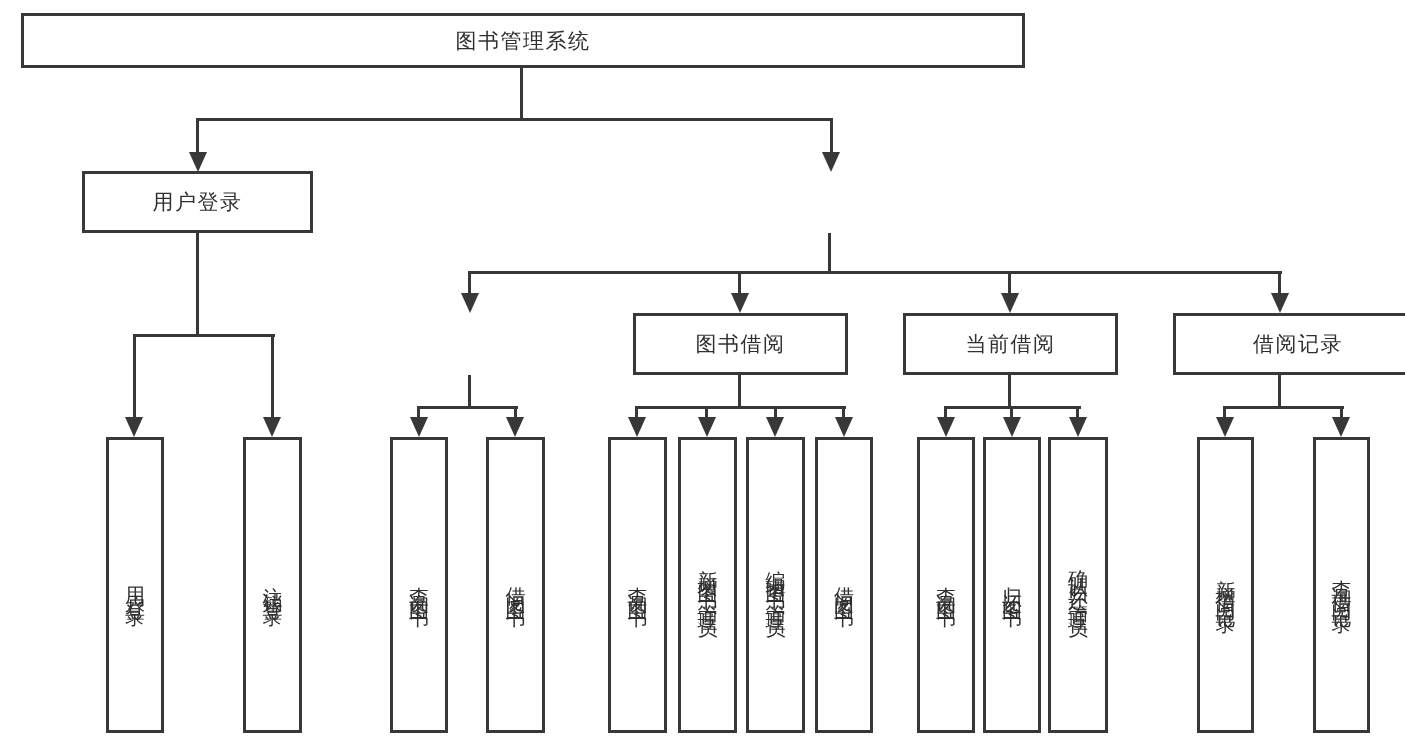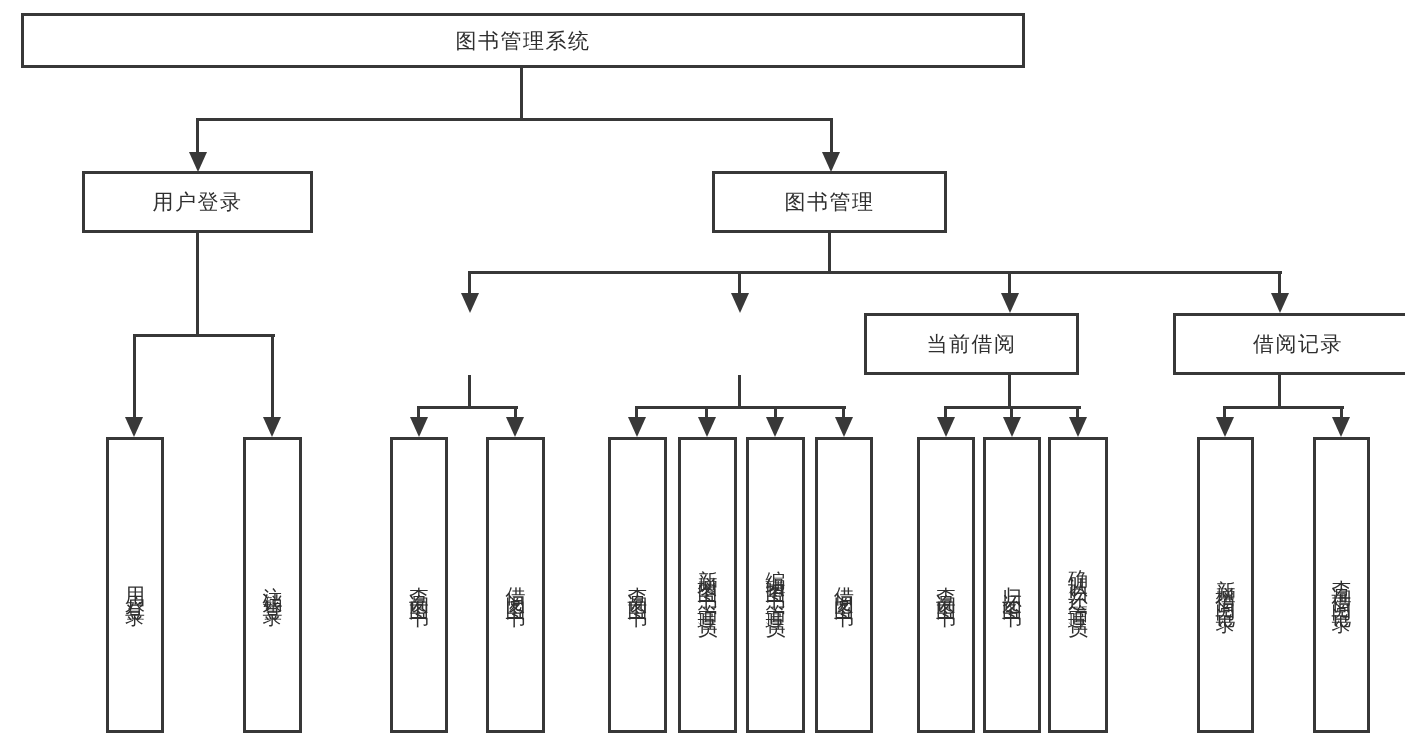--- a/index.html
+++ b/index.html
@@ -95,25 +95,25 @@
   <div class="vline" style="left:1340px;top:406px;height:13px"></div>
   <div class="arrow" style="left:1332px;top:417px"></div>
 
   <div class="box" style="left:21px;top:13px;width:1004px;height:55px">
     <span class="h-label">图书管理系统</span>
   </div>
 
   <div class="box l2" style="left:82px;width:231px">
     <span class="h-label">用户登录</span>
   </div>
-  <div class="box l2" style="left:712px;width:235px">
-    <span class="h-label">图书管理</span>
+
+  <div class="box l3" style="left:633px">
+    <span class="h-label">图书借阅</span>
   </div>
-
-  <div class="box l3" style="left:864px">
+  <div class="box l3" style="left:903px">
     <span class="h-label">当前借阅</span>
   </div>
   <div class="box l3" style="left:1173px;width:250px">
     <span class="h-label">借阅记录</span>
   </div>
 
   <div class="box leaf" style="left:106px;width:58px">
     <span class="vtext">用户登录</span>
   </div>
   <div class="box leaf" style="left:243px;width:59px">

